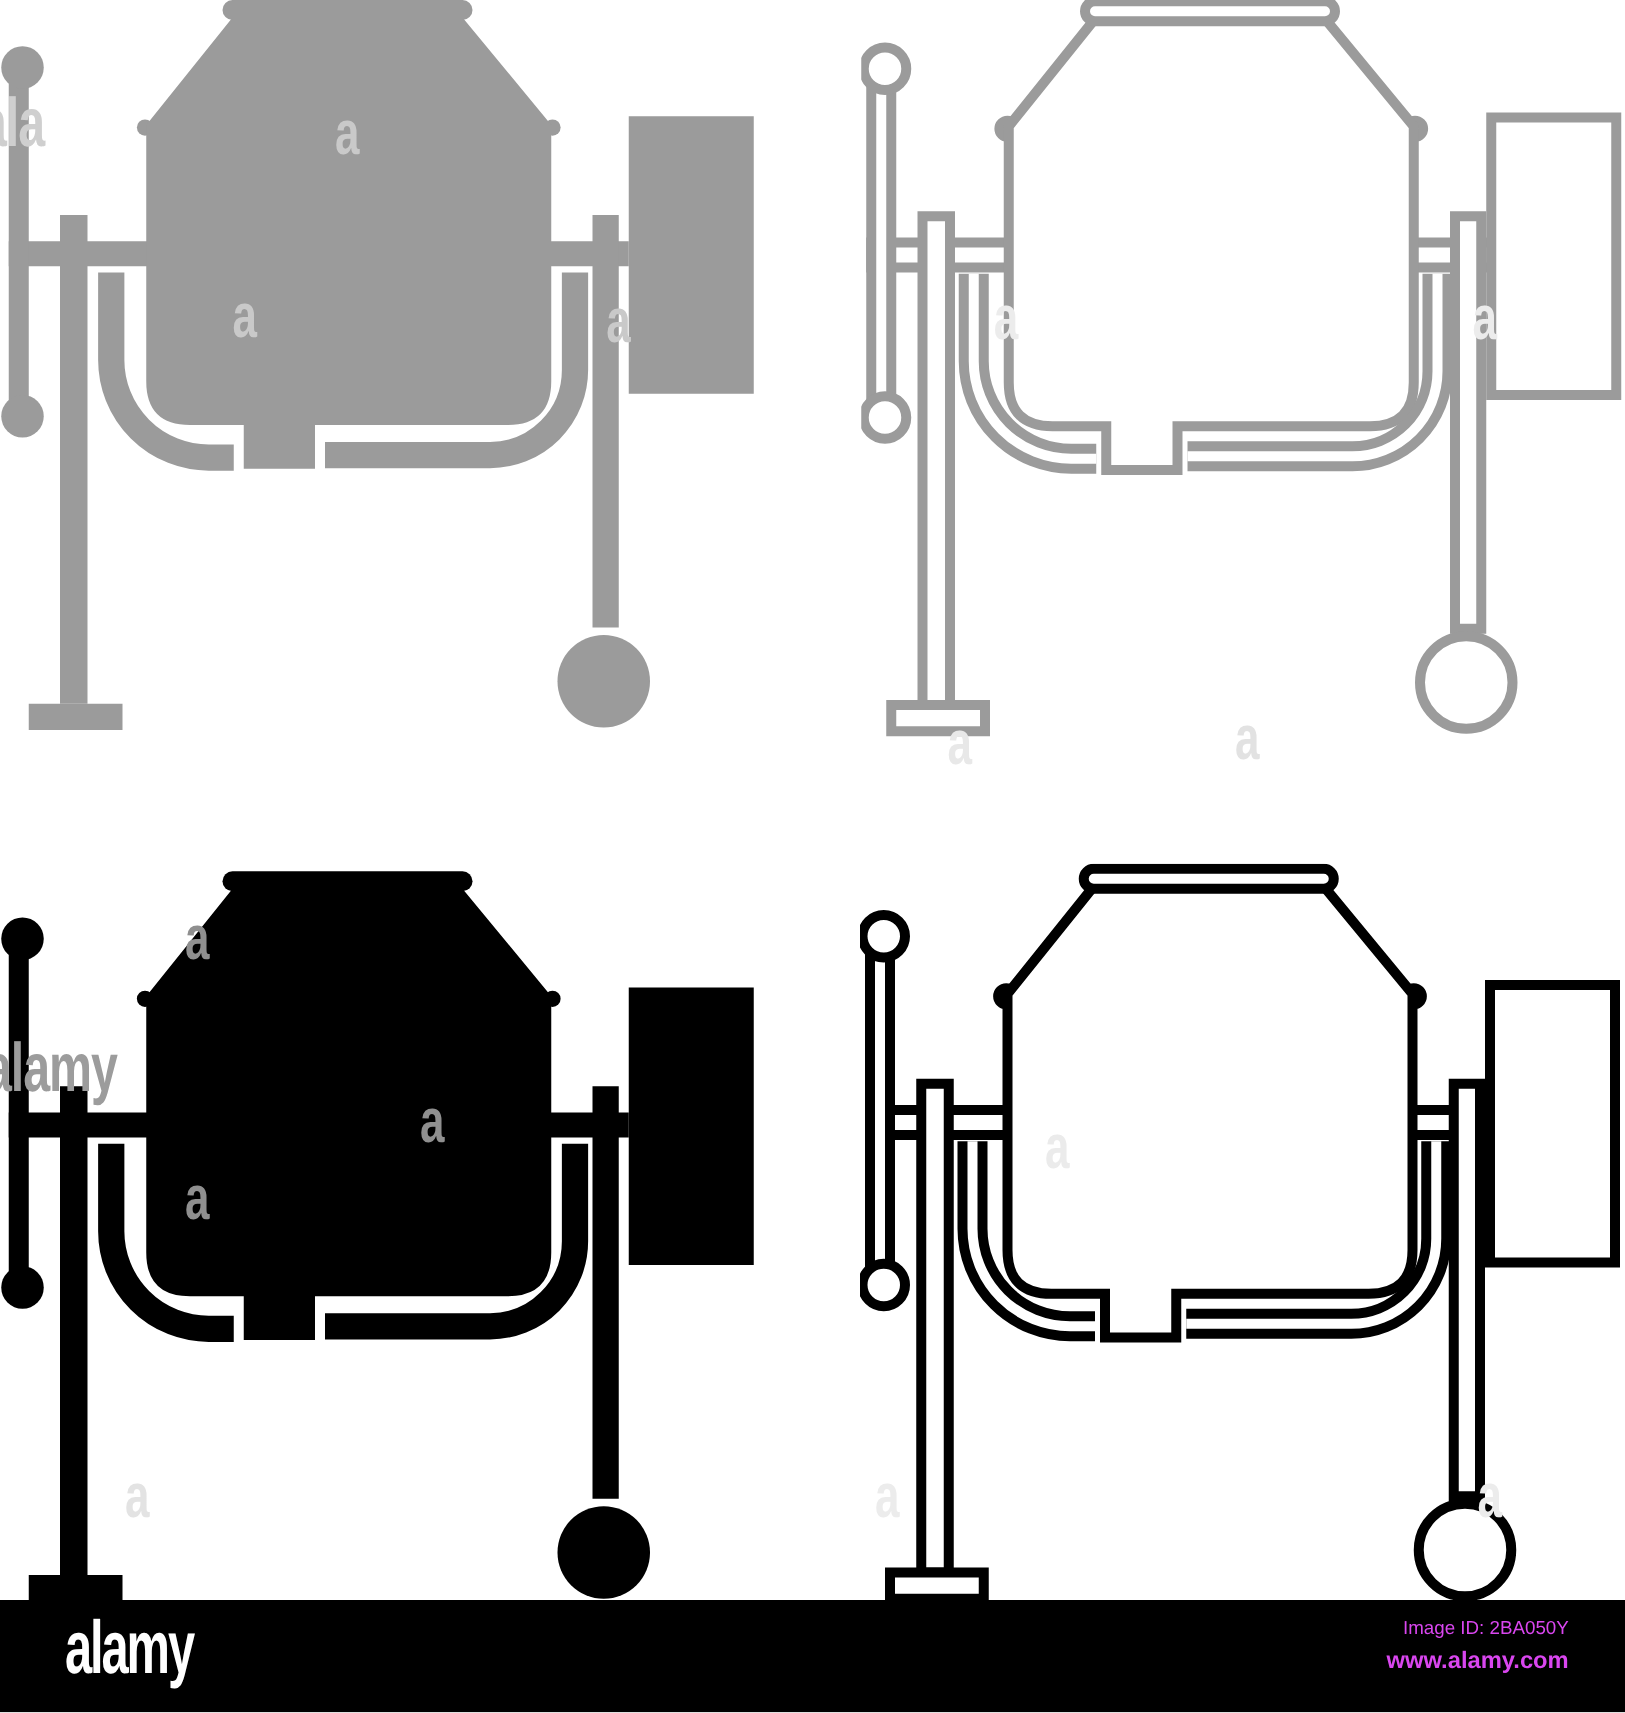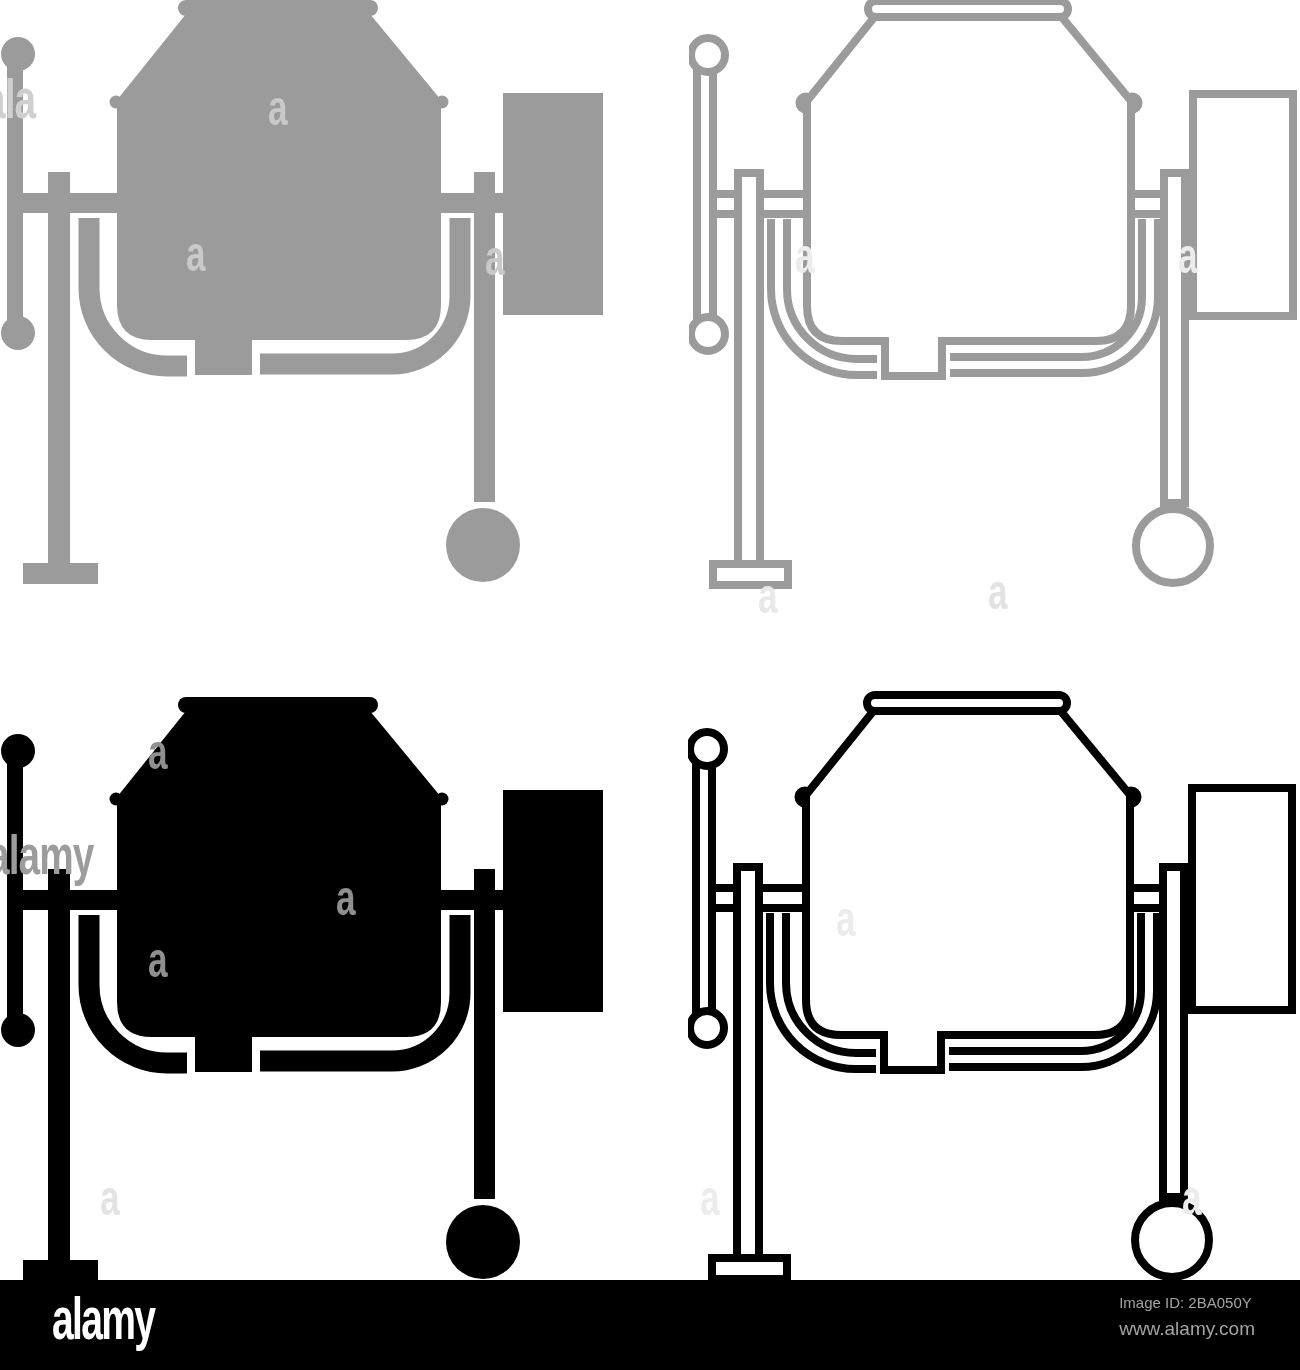--- a/index.html
+++ b/index.html
@@ -44,31 +44,32 @@
     font-weight:bold;
     letter-spacing:-2px;
     transform:scaleX(0.85) scaleY(1.3);
     transform-origin:top left;
     line-height:1;
   }
   .footer .footer-right{
     position:absolute;
     right:45px;
     top:14px;
-    color:#a3a3a3;
+    text-align:right;
+    color:#d946ef;
     margin-left:28px;
   }
   .footer .image-id{
     font-size:15px;
     font-weight:normal;
     margin-bottom:7px;
   }
   .footer .website{
     font-size:19px;
-    font-weight:normal;
+    font-weight:bold;
   }
 </style>
 </head>
 <body>
 
 <div class="stage">
 
   <div id="watermark-layer">
       <span style="left: -16px; top: 72px; font-size: 44px; color: rgb(207, 207, 207);">ala</span>
       <span style="left: 268px; top: 82px; font-size: 40px; color: rgb(201, 201, 201);">a</span>

